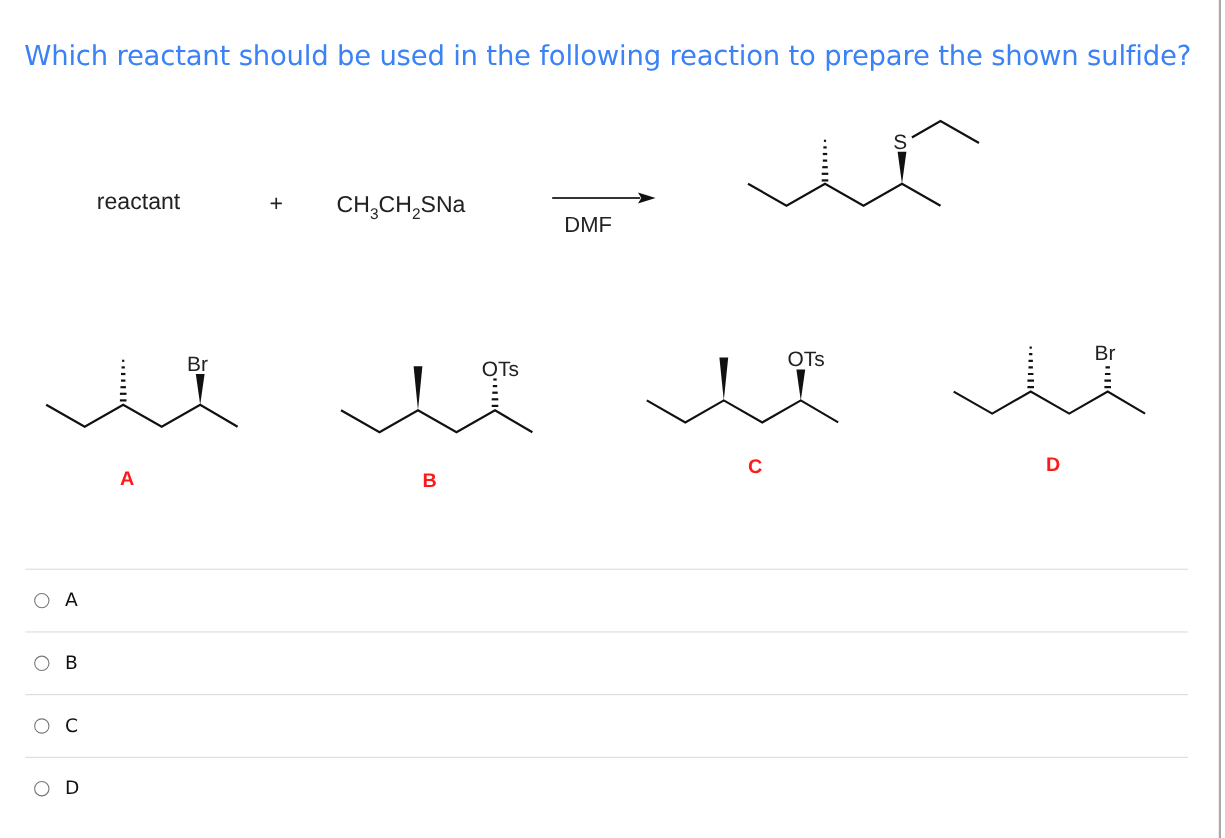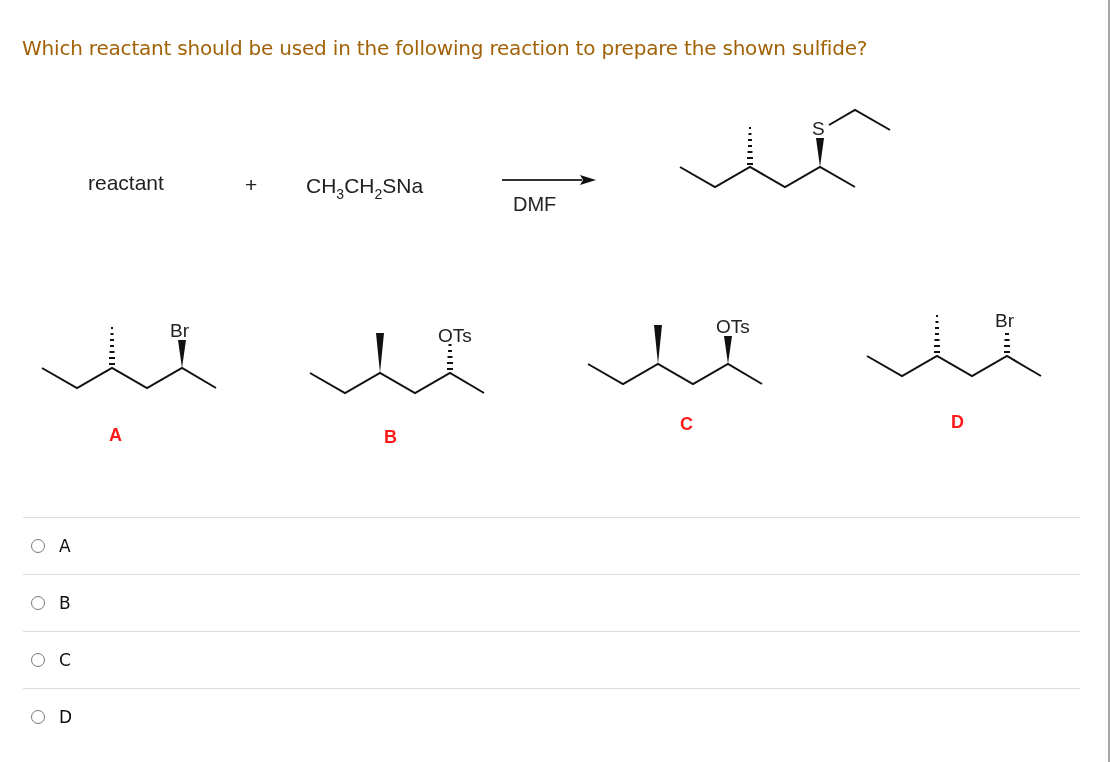--- a/index.html
+++ b/index.html
@@ -1,18 +1,18 @@
 <!DOCTYPE html>
 <html><head>
 <meta charset="utf-8">
 <style>
   html, body { margin:0; padding:0; background:#ffffff; }
   body { width:1114px; height:762px; position:relative; overflow:hidden; font-family:"DejaVu Sans", sans-serif; color:#1a1a1a; }
   .right-border { position:absolute; left:1108px; top:0; width:2px; height:762px; background:#a8a8a8; }
-  .question { position:absolute; left:22px; top:36px; font-size:20px; letter-spacing:-0.2px; color:#a16207; }
+  .question { position:absolute; left:22px; top:36px; font-size:25px; letter-spacing:-0.2px; color:#3b82f6; }
   .scheme { position:absolute; left:0; top:0; width:1114px; height:480px; }
   .chem-text { font-family:"Liberation Sans", sans-serif; fill:#222; }
   .label { font-family:"Liberation Sans", sans-serif; font-weight:bold; fill:#ff1a1a; font-size:18px; }
   .options { position:absolute; left:23px; top:517px; width:1057px; }
   .option { height:56px; border-top:1px solid #dcdcdc; display:flex; align-items:center; cursor:pointer; }
   .radio { width:14px; height:14px; border:1.5px solid #777; border-radius:50%; margin-left:8px; margin-right:14px; box-sizing:border-box; background:#fff; }
   .opt-label { font-size:17px; color:#111; font-family:"DejaVu Sans", sans-serif; }
 </style>
 </head>
 <body>

